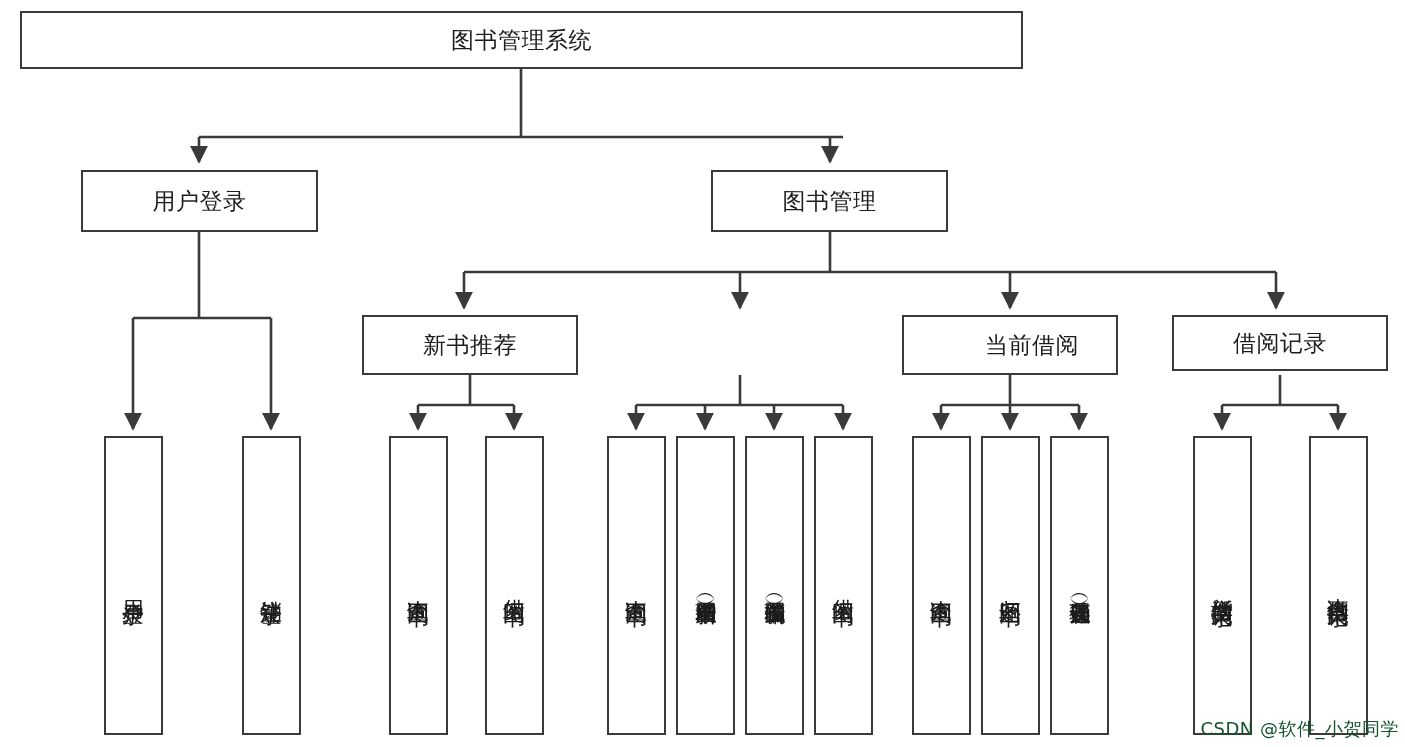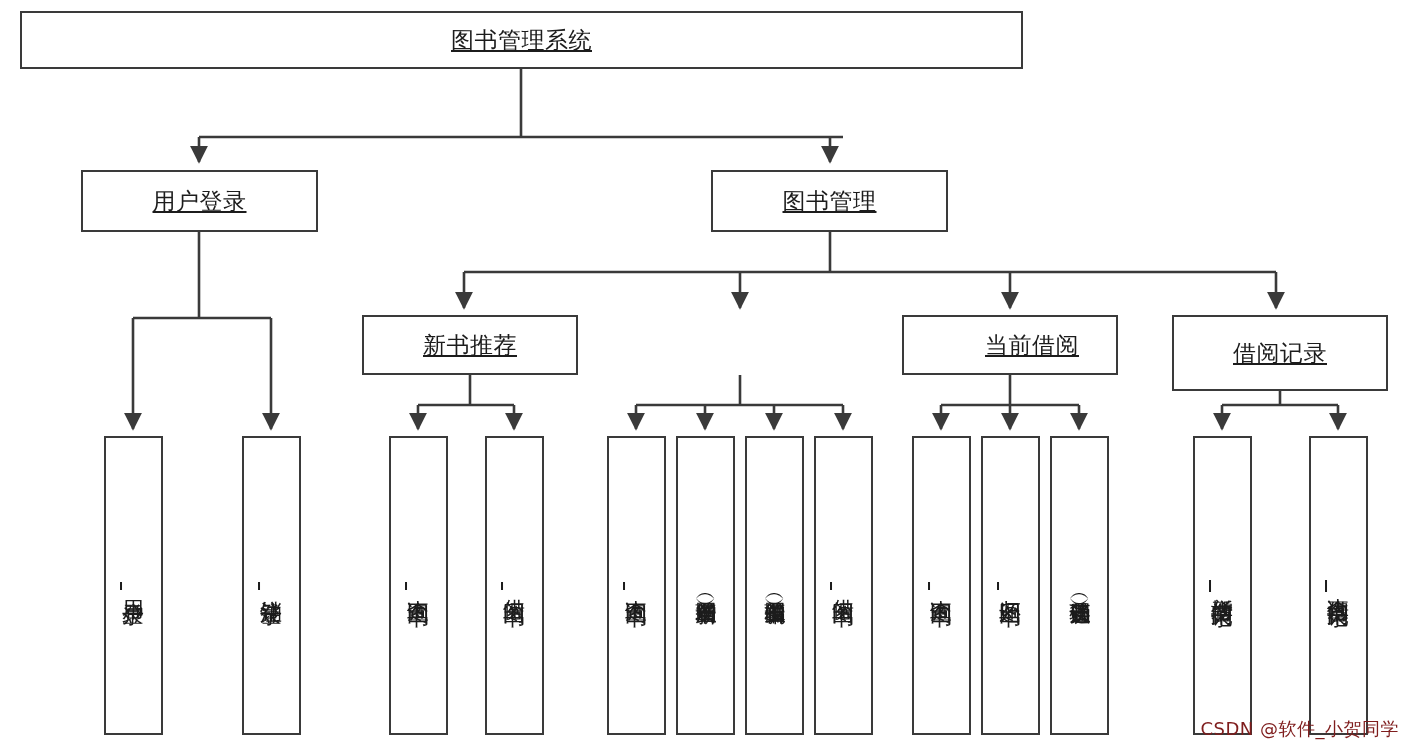--- a/index.html
+++ b/index.html
@@ -33,21 +33,20 @@
     align-items: center;
     justify-content: center;
     z-index: 2;
   }
   .node-label {
     color: #1c1c1c;
     font-size: 23px;
     line-height: 1.15;
     white-space: nowrap;
     letter-spacing: 0.5px;
-    text-decoration: underline;
   }
   .node-h .node-label {
     font-size: 23px;
   }
   .node-v {
     align-items: center;
     justify-content: center;
   }
   .node-v .node-label {
     writing-mode: vertical-rl;
@@ -60,21 +59,21 @@
   .node-v.tight .node-label {
     font-size: 21px;
     line-height: 1.18;
     letter-spacing: 0px;
   }
   .watermark {
     position: absolute;
     right: 6px;
     bottom: 6px;
     font-size: 18px;
-    color: #7f1d1d;
+    color: #14532d;
     z-index: 5;
     white-space: nowrap;
     letter-spacing: 0.5px;
   }
 </style>
 </head>
 <body>
 
 <div id="canvas">
 
@@ -142,21 +141,21 @@
 
   <div class="node node-h" style="left:711px; top:170px; width:237px; height:62px;">
     <span class="node-label">图书管理</span>
   </div>
 
 
   <div class="node node-h" style="left:902px; top:315px; width:216px; height:60px;padding-left:44px;">
     <span class="node-label">当前借阅</span>
   </div>
 
-  <div class="node node-h" style="left:1172px; top:315px; width:216px; height:76px;">
+  <div class="node node-h" style="left:1172px; top:315px; width:216px; height:56px;">
     <span class="node-label">借阅记录</span>
   </div>
 
   <div class="node node-v" style="left:104px; top:436px; width:59px; height:299px;">
     <span class="node-label">用户登录</span>
   </div>
 
   <div class="node node-v" style="left:242px; top:436px; width:59px; height:299px;">
     <span class="node-label">注销登录</span>
   </div>

